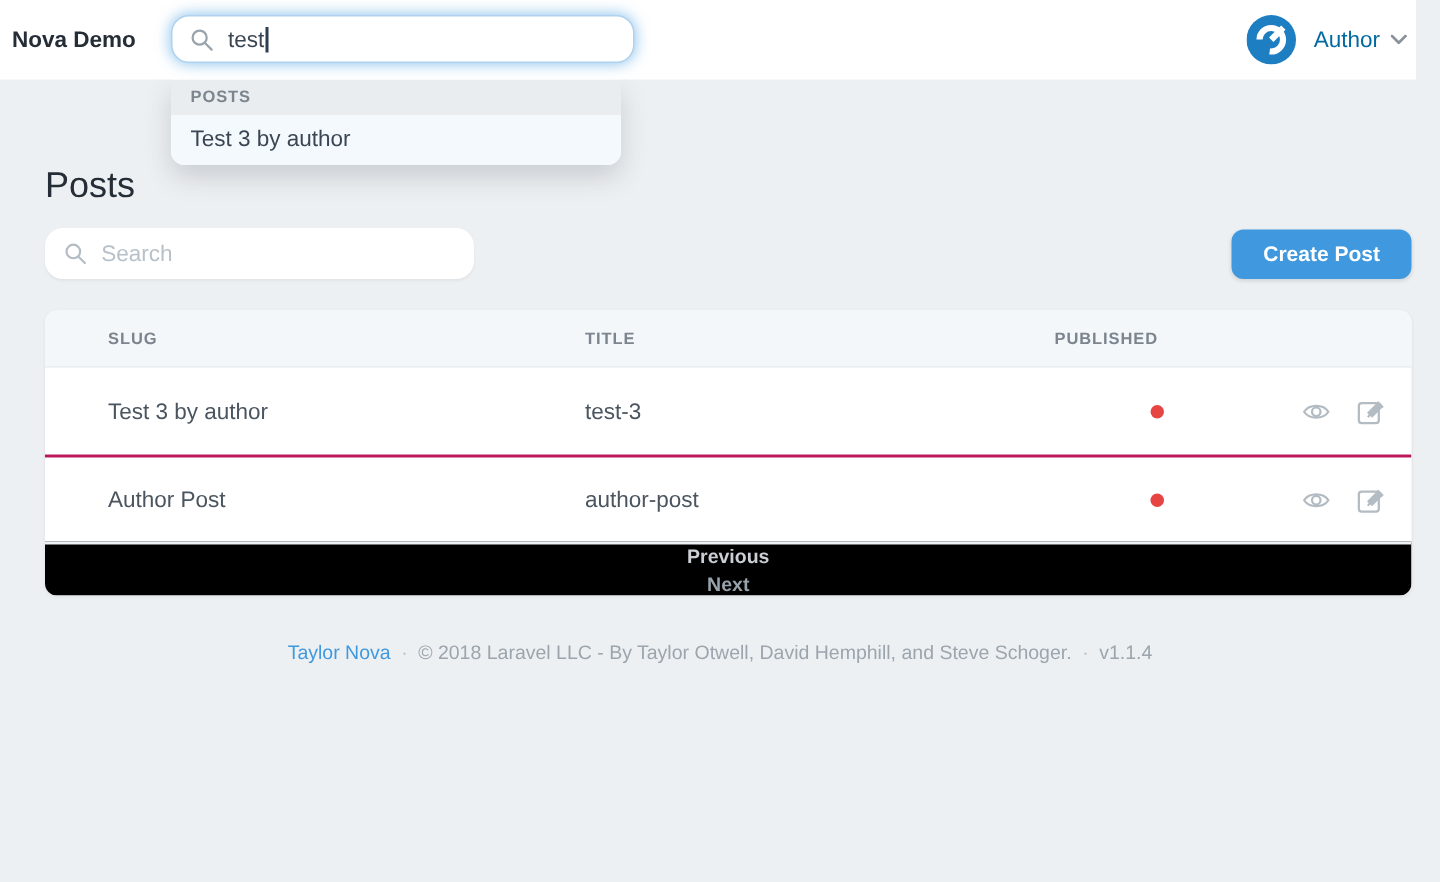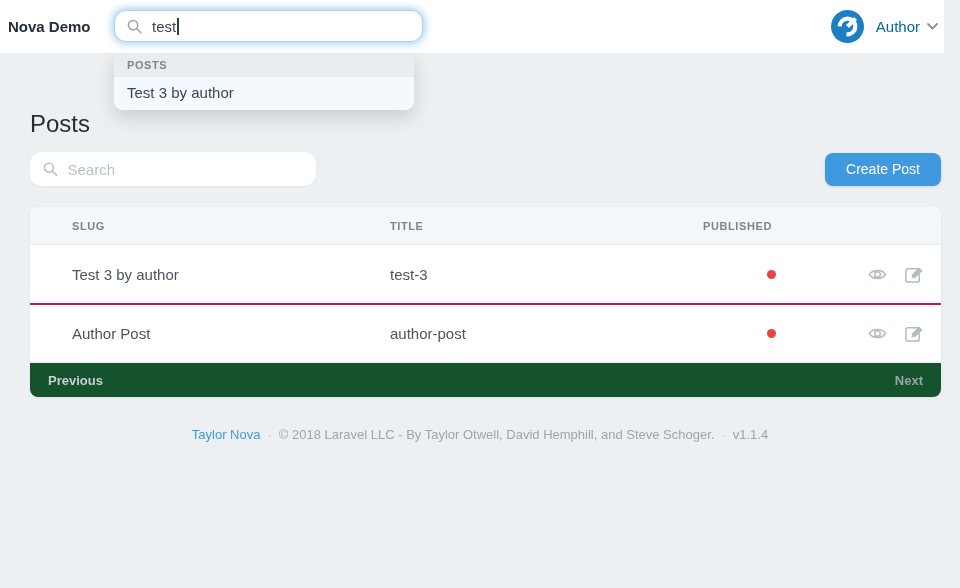--- a/index.html
+++ b/index.html
@@ -89,21 +89,21 @@
   .search-box input {
     border: none; outline: none; background: transparent;
     margin-left: 10px; width: 100%;
     font-size: 15px; color: #4d7c0f;
     font-family: "Liberation Sans", sans-serif;
   }
   .search-box input::placeholder { color: #B8C1C9; }
   .btn-primary {
     height: 33px; padding: 0 21px;
     background: var(--accent, #4099DE);
-    color: #fff; font-size: 14px; font-weight: normal;
+    color: #fff; font-size: 14px; font-weight: bold;
     border: none; border-radius: 8px; cursor: pointer;
     font-family: "Liberation Sans", sans-serif;
     box-shadow: 0 1px 3px rgba(0,0,0,0.12);
   }
 
   
   .card {
     margin: 21px 19px 0 30px;
     background: #fff; border-radius: 8px;
     box-shadow: 0 1px 3px rgba(0,0,0,0.06);
@@ -128,23 +128,24 @@
     background: var(--status-red, #E74444);
     margin-left: 64px;
   }
   .td-actions {
     display: flex; justify-content: flex-end; align-items: center;
     gap: 17px; padding-right: 18px;
   }
   .action-icon { width: 19px; height: 19px; cursor: pointer; display: block; }
   .action-icon path, .action-icon rect, .action-icon circle { stroke: #B4BCC3; }
   .pagination {
-    height: 36px; background: #14532d; border-top: 2px solid #EFF2F5;
+    height: 36px; background: #000000; border-top: 2px solid #EFF2F5;
     display: flex; justify-content: space-between; align-items: center;
     padding: 0 18px;
+    flex-direction: column;
   }
   .page-link {
     background: none; border: none; cursor: pointer;
     font-size: 13px; font-weight: bold;
     font-family: "Liberation Sans", sans-serif;
   }
   .page-link.prev { color: #C9CFD5; }
   .page-link.next { color: #98A2AB; text-align: right; }
 
   

